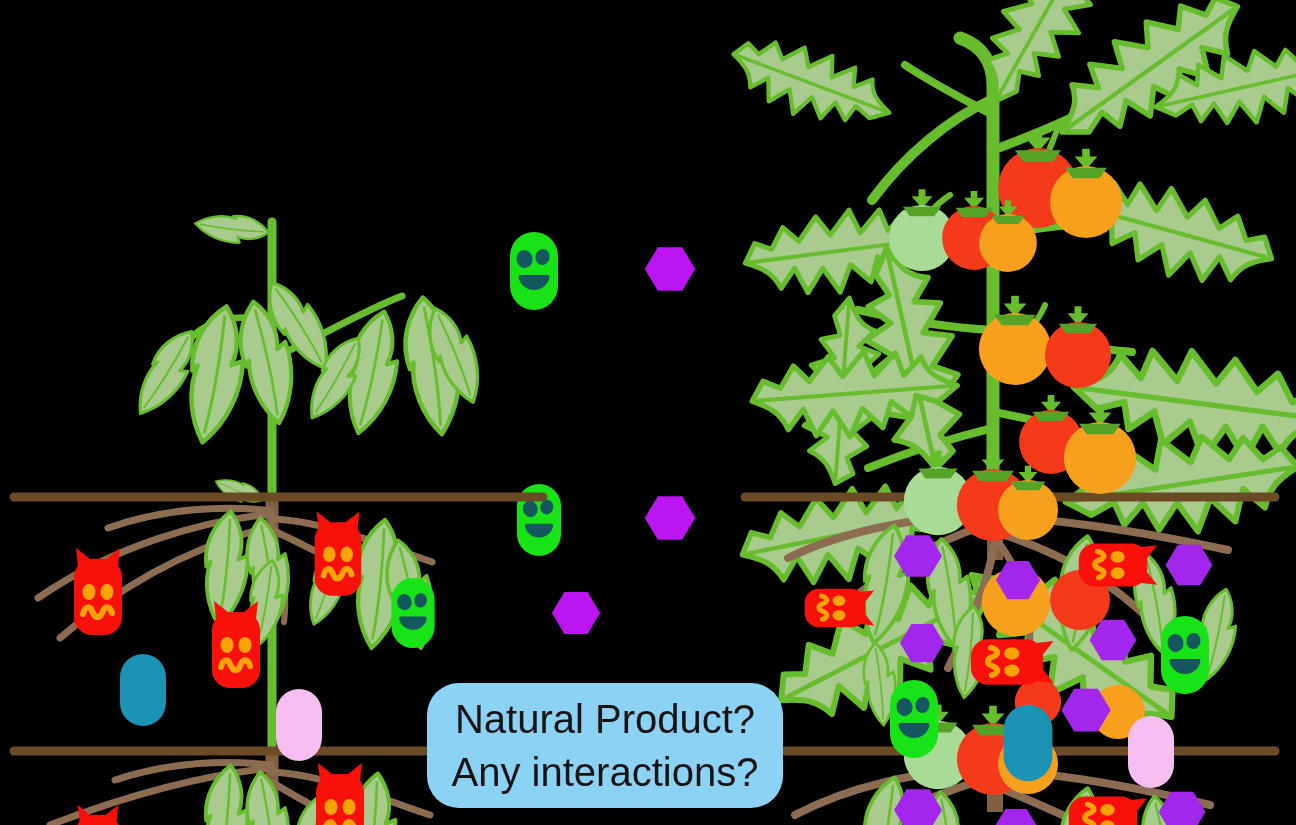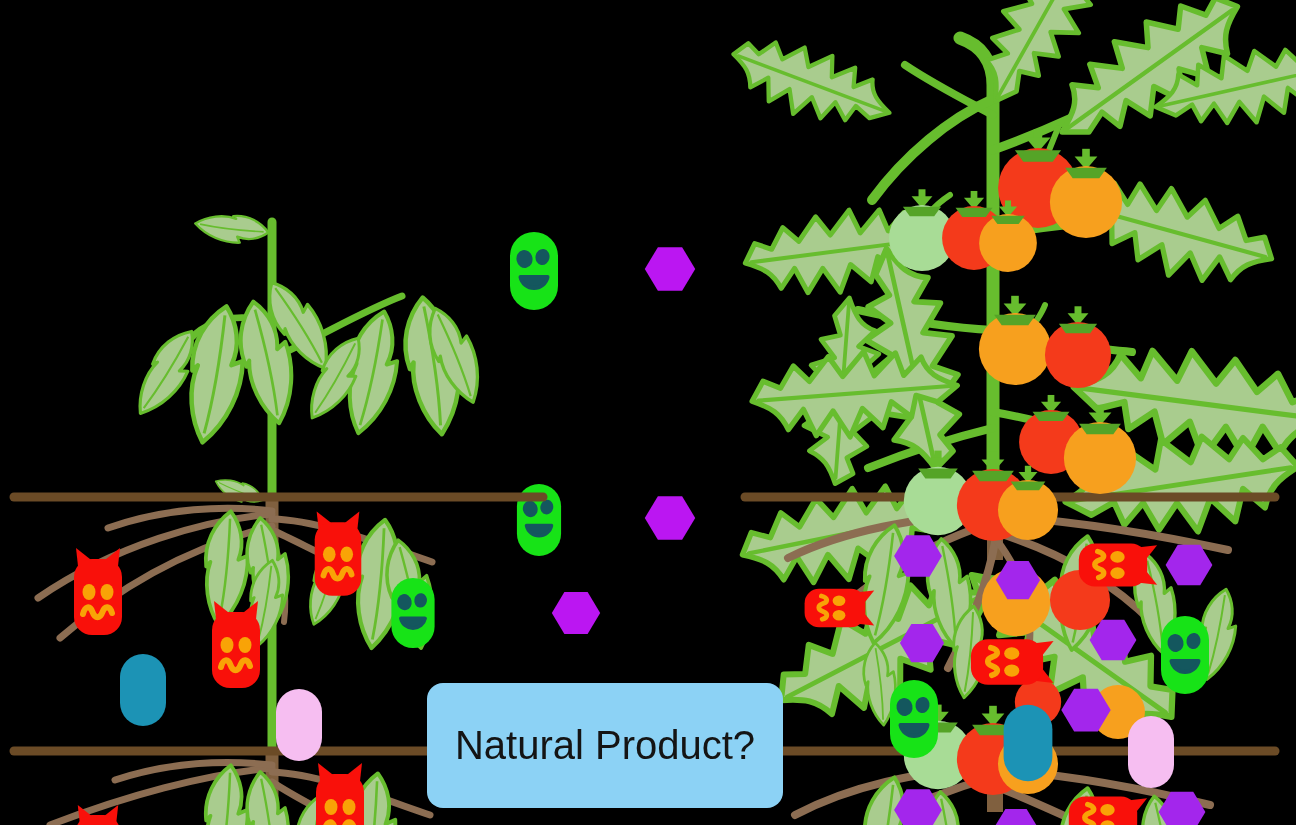--- a/index.html
+++ b/index.html
@@ -15,21 +15,21 @@
   html,body{margin:0;padding:0;}
   body{width:1296px;height:825px;overflow:hidden;background:var(--background);position:relative;
        font-family:"Liberation Sans",sans-serif;}
   .stage{position:absolute;inset:0;width:1296px;height:825px;}
   svg{position:absolute;left:0;top:0;}
   .stemline{stroke:var(--stem);fill:none;stroke-linecap:round;}
   .rootline{stroke:var(--root);fill:none;stroke-linecap:round;}
   .taprootline{stroke:var(--taproot);fill:none;stroke-linecap:butt;}
   .soilline{stroke:var(--soil);fill:none;stroke-linecap:round;stroke-width:9;}
   .bubble{position:absolute;left:427px;top:683px;width:356px;height:125px;
-          background:var(--bubble);border-radius:16px;display:flex;flex-direction:column;
+          background:var(--bubble);border-radius:32px;display:flex;flex-direction:column;
           justify-content:center;align-items:center;color:var(--bubble_text);
           font-size:40px;line-height:53px;letter-spacing:0px;}
 </style>
 </head>
 <body>
 
 <div class="stage">
 <svg width="1296" height="825" viewBox="0 0 1296 825" xmlns="http://www.w3.org/2000/svg">
   <defs>
     <g id="sym-leaf">
@@ -235,14 +235,15 @@
   <g id="layer-capsules">
         <use href="#sym-capsule" transform="translate(143,690) scale(1) translate(-23,-36)" style="color: rgb(28, 147, 181);"></use>
         <use href="#sym-capsule" transform="translate(299,725) scale(1) translate(-23,-36)" style="color: rgb(246, 190, 241);"></use>
         <use href="#sym-capsule" transform="translate(1028,743) scale(1.06) translate(-23,-36)" style="color: rgb(28, 147, 181);"></use>
         <use href="#sym-capsule" transform="translate(1151,752) scale(1) translate(-23,-36)" style="color: rgb(246, 190, 241);"></use>
       </g>
 </svg>
 
 <div class="bubble">
   <div>Natural Product?</div>
+  <div>Any interactions?</div>
 </div>
 </div>
 
 </body></html>

